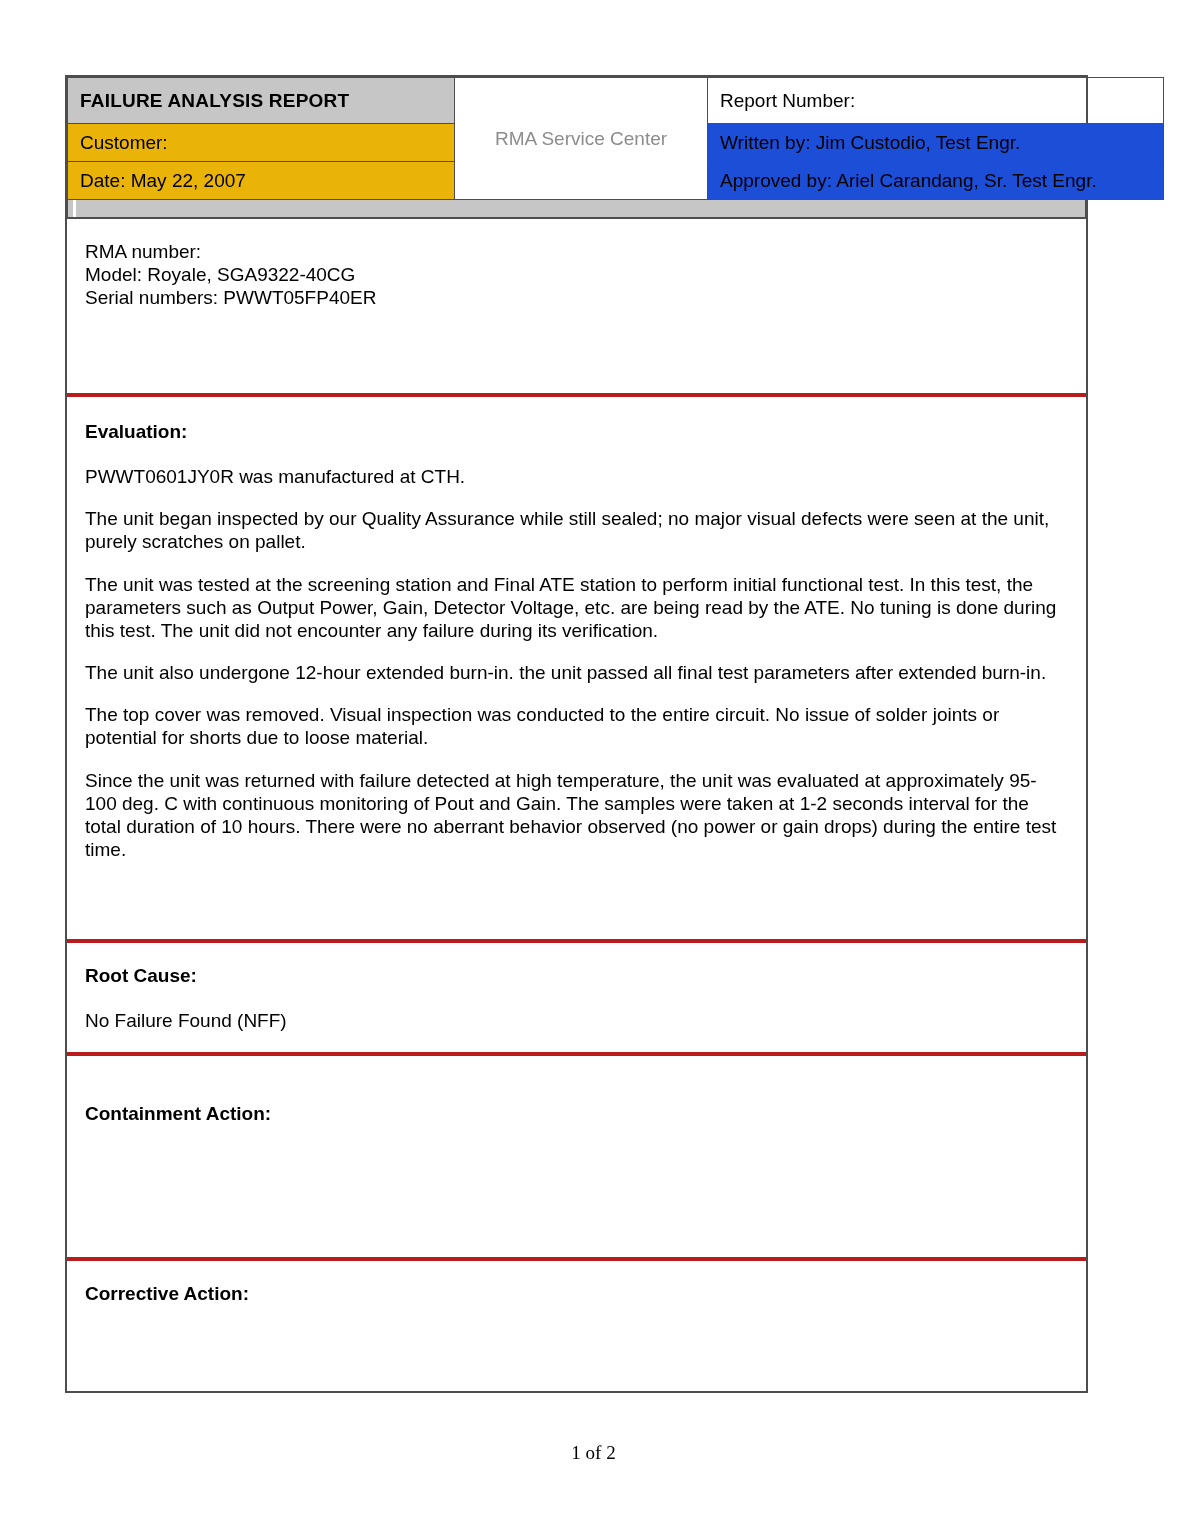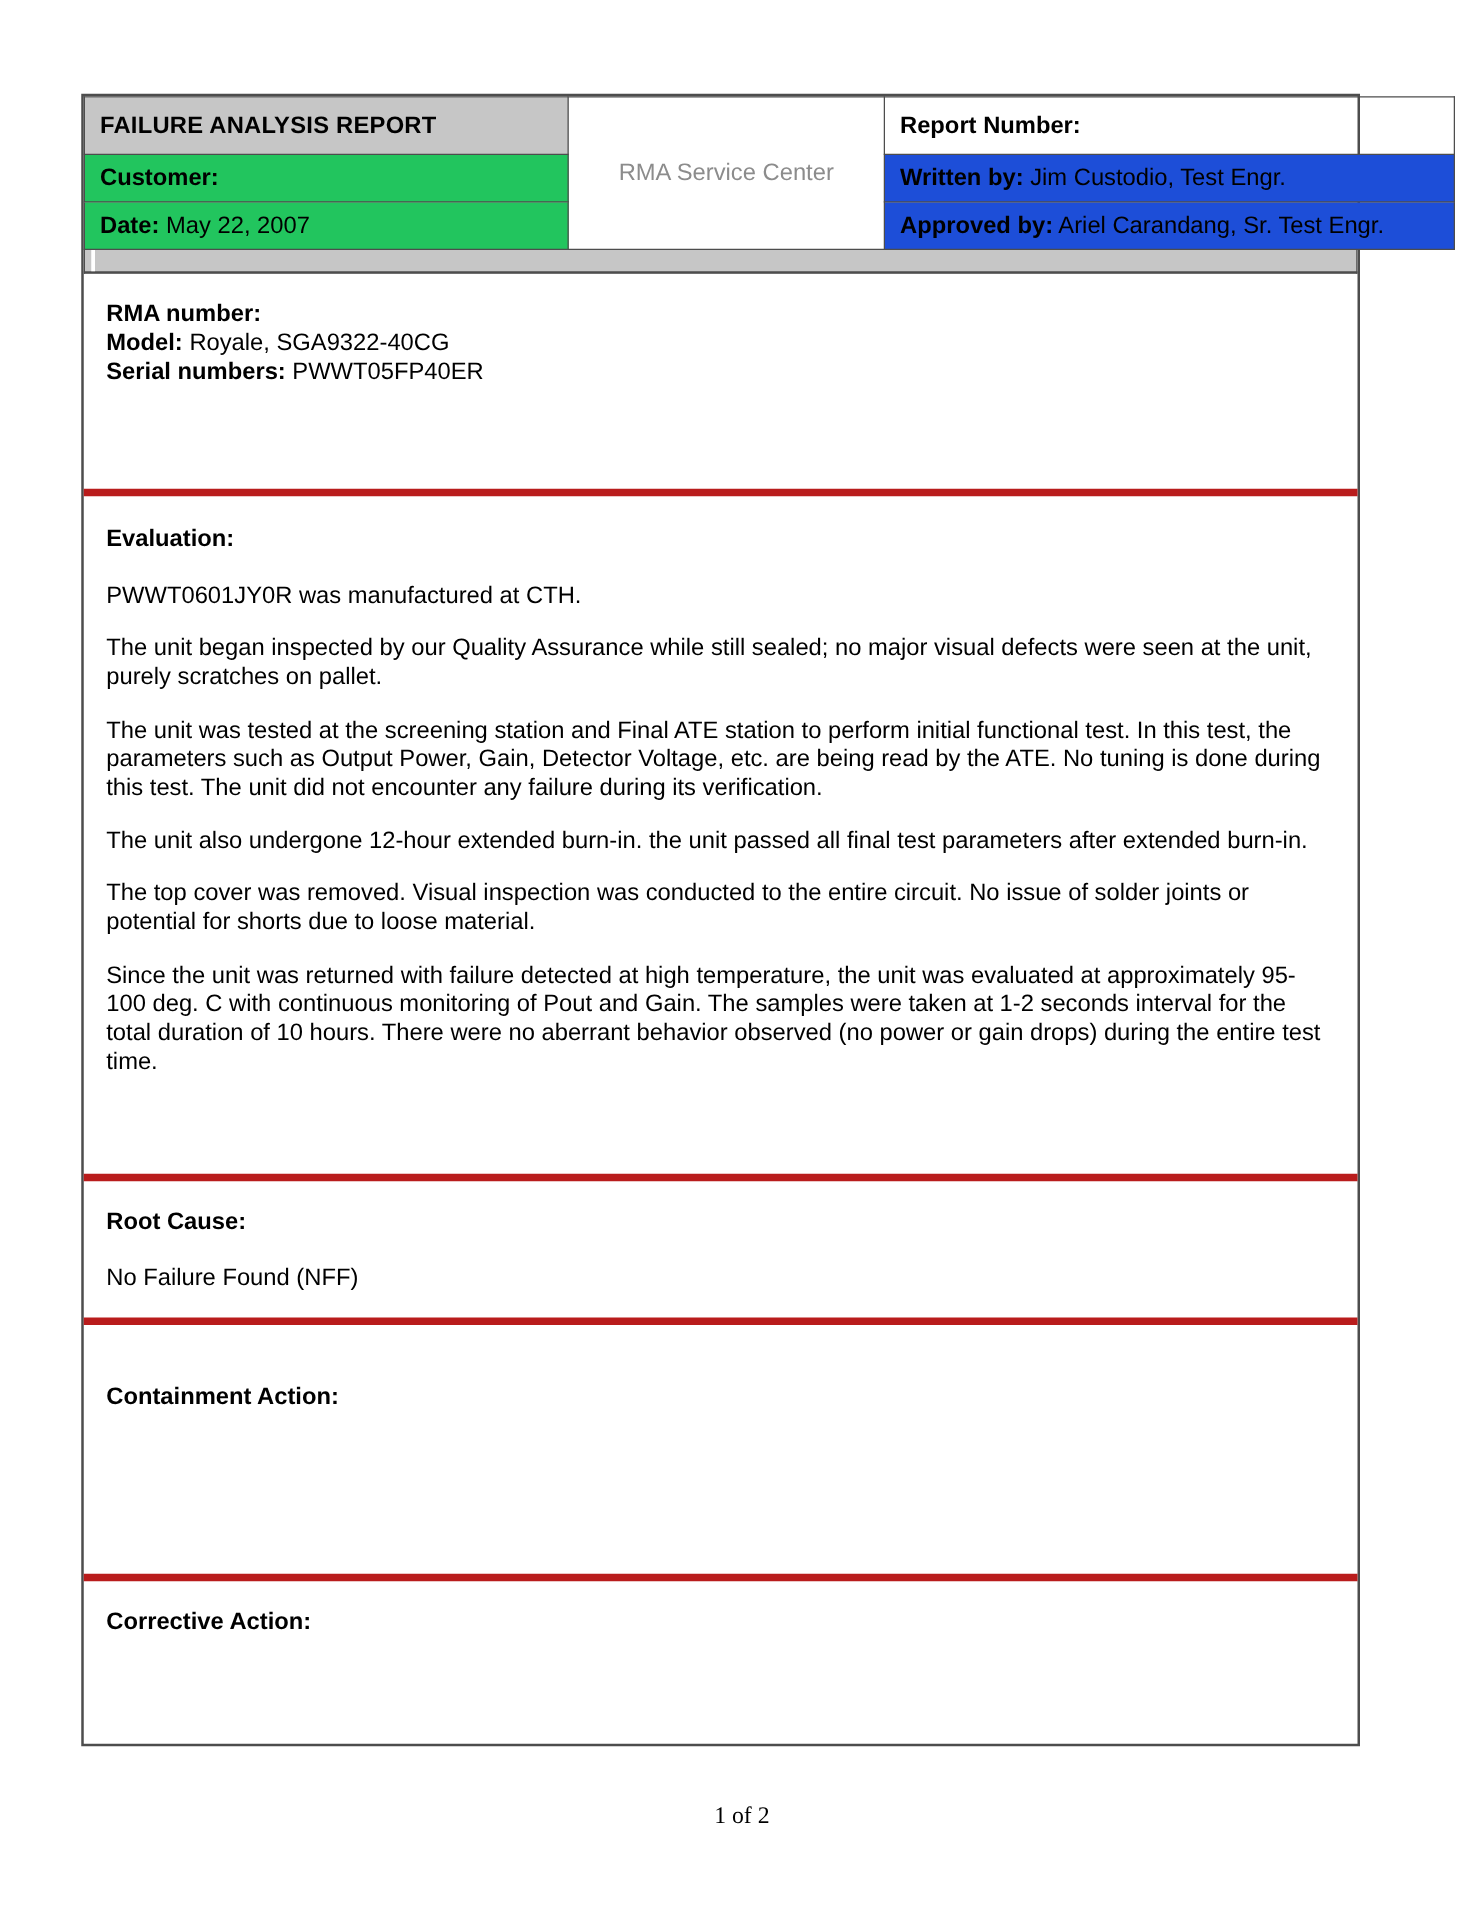--- a/index.html
+++ b/index.html
@@ -52,36 +52,36 @@
 
   .cell-title {
     background: #c6c6c6;
     height: 45px;
     font-size: 25px;
     font-weight: bold;
     letter-spacing: 0.2px;
   }
   .cell-customer, .cell-date {
     height: 37px;
-    background: #22c55e;
+    background: #eab308;
   }
   .cell-center {
     background: #ffffff;
     text-align: center;
     color: #8c8c8c;
     font-size: 19.5px;
     vertical-align: middle;
   }
   .cell-right-row {
     height: 37px;
     background: #1d4ed8;
   }
   .cell-report-num { height: 45px; }
 
-  b, .lbl { font-weight: bold; }
+  b, .lbl { font-weight: normal; }
   .val { font-weight: normal; }
 
   
   .gray-band {
     height: 19px;
     background: #c6c6c6;
     border-left: 1px solid #4d4d4d;
     border-right: 1px solid #4d4d4d;
     border-bottom: 2px solid #4d4d4d;
     position: relative;
@@ -91,21 +91,21 @@
     position: absolute;
     left: 5px;
     top: 0;
     bottom: 0;
     width: 3px;
     background: #ffffff;
   }
 
   
   .section {
-    border-bottom: 6px solid #b91c1c;
+    border-bottom: 4px solid #b91c1c;
     padding: 0 18px;
     box-sizing: border-box;
   }
   .section:last-child { border-bottom: none; }
 
   .sec-info   { padding-top: 22px; padding-bottom: 18px; min-height: 178px; }
   .sec-eval   { padding-top: 24px; padding-bottom: 20px; }
   .sec-root   { padding-top: 22px; padding-bottom: 20px; min-height: 95px; }
   .sec-cont   { padding-top: 22px; padding-bottom: 20px; min-height: 180px; margin-top: 25px; }
   .sec-corr   { padding-top: 22px; padding-bottom: 20px; min-height: 130px; }

